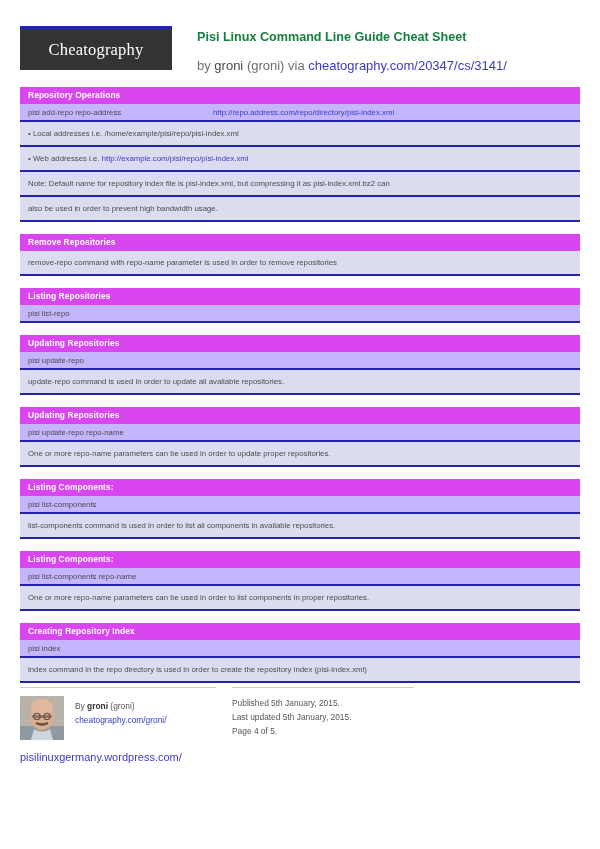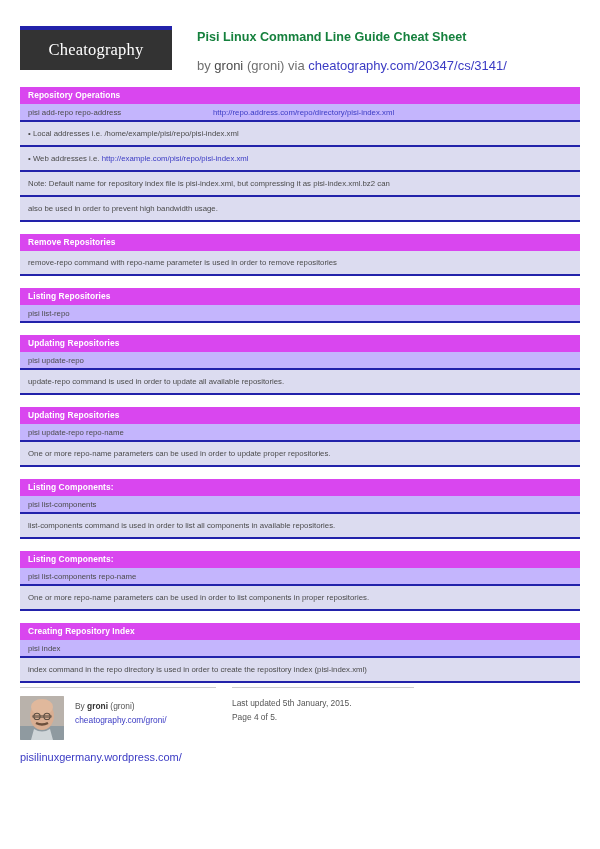--- a/index.html
+++ b/index.html
@@ -279,19 +279,20 @@
         </div>
         <div class="author-meta">
           <div><span>By </span><span class="nm">groni</span><span> (groni)</span></div>
           <div class="lnk">cheatography.com/groni/</div>
         </div>
       </div>
       <div class="site-link">pisilinuxgermany.wordpress.com/</div>
     </div>
 
     <div class="fcol fcol-2">
+      <div class="fline">Published 5th January, 2015.</div>
       <div class="fline">Last updated 5th January, 2015.</div>
       <div class="fline">Page 4 of 5.</div>
     </div>
 
   </div>
 
 </div>
 
 </body></html>

